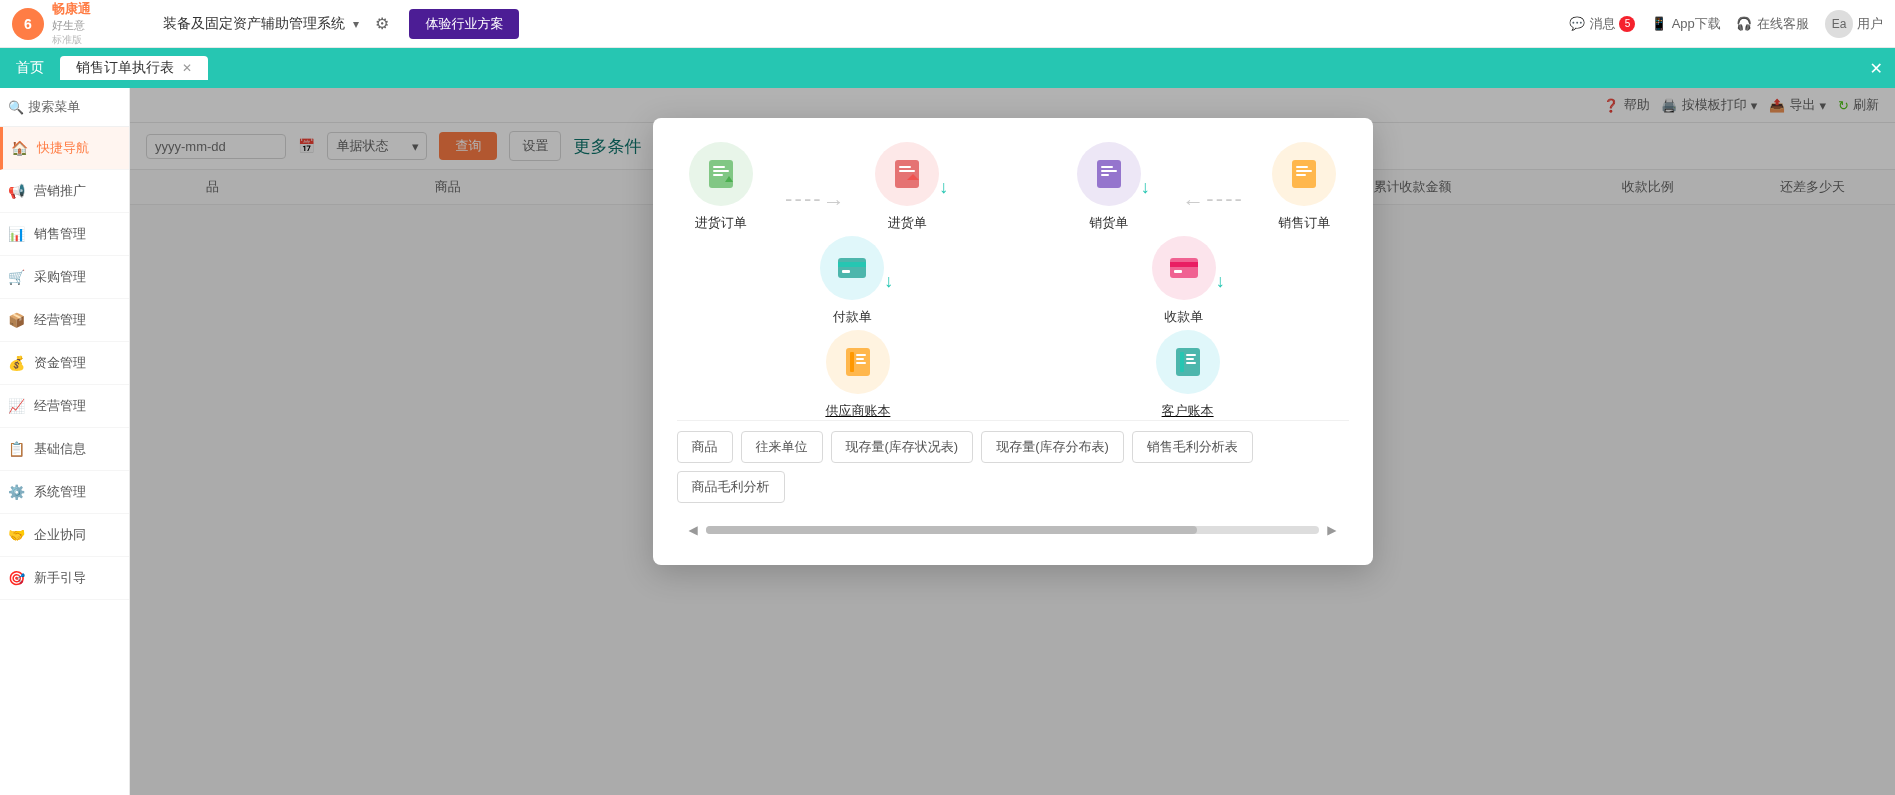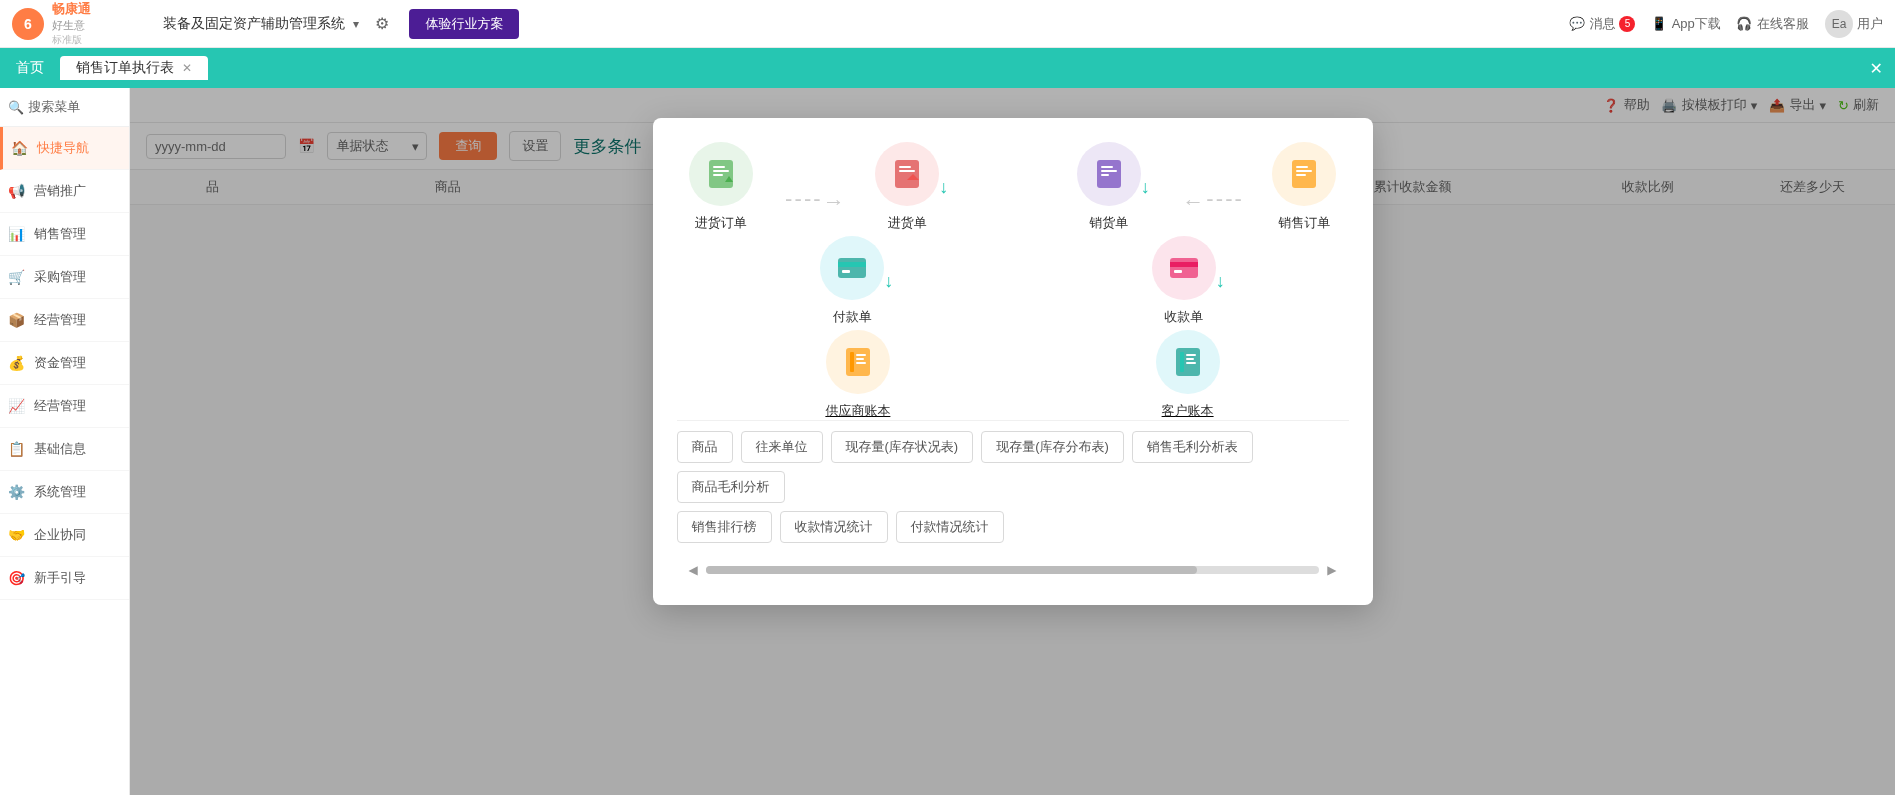--- a/index.html
+++ b/index.html
@@ -657,25 +657,20 @@
 
         <div class="common-functions">
           <div class="cf-buttons">
             <button class="cf-btn">商品</button>
             <button class="cf-btn">往来单位</button>
             <button class="cf-btn">现存量(库存状况表)</button>
             <button class="cf-btn">现存量(库存分布表)</button>
             <button class="cf-btn">销售毛利分析表</button>
             <button class="cf-btn">商品毛利分析</button>
           </div>
-          <div class="cf-buttons" style="margin-top:8px;">
-            <button class="cf-btn">销售排行榜</button>
-            <button class="cf-btn">收款情况统计</button>
-            <button class="cf-btn">付款情况统计</button>
-          </div>
         </div>
 
         <div class="scroll-bar-row">
           <span class="scroll-arrow">◀</span>
           <div class="scroll-track">
             <div class="scroll-thumb"></div>
           </div>
           <span class="scroll-arrow">▶</span>
         </div>
 

